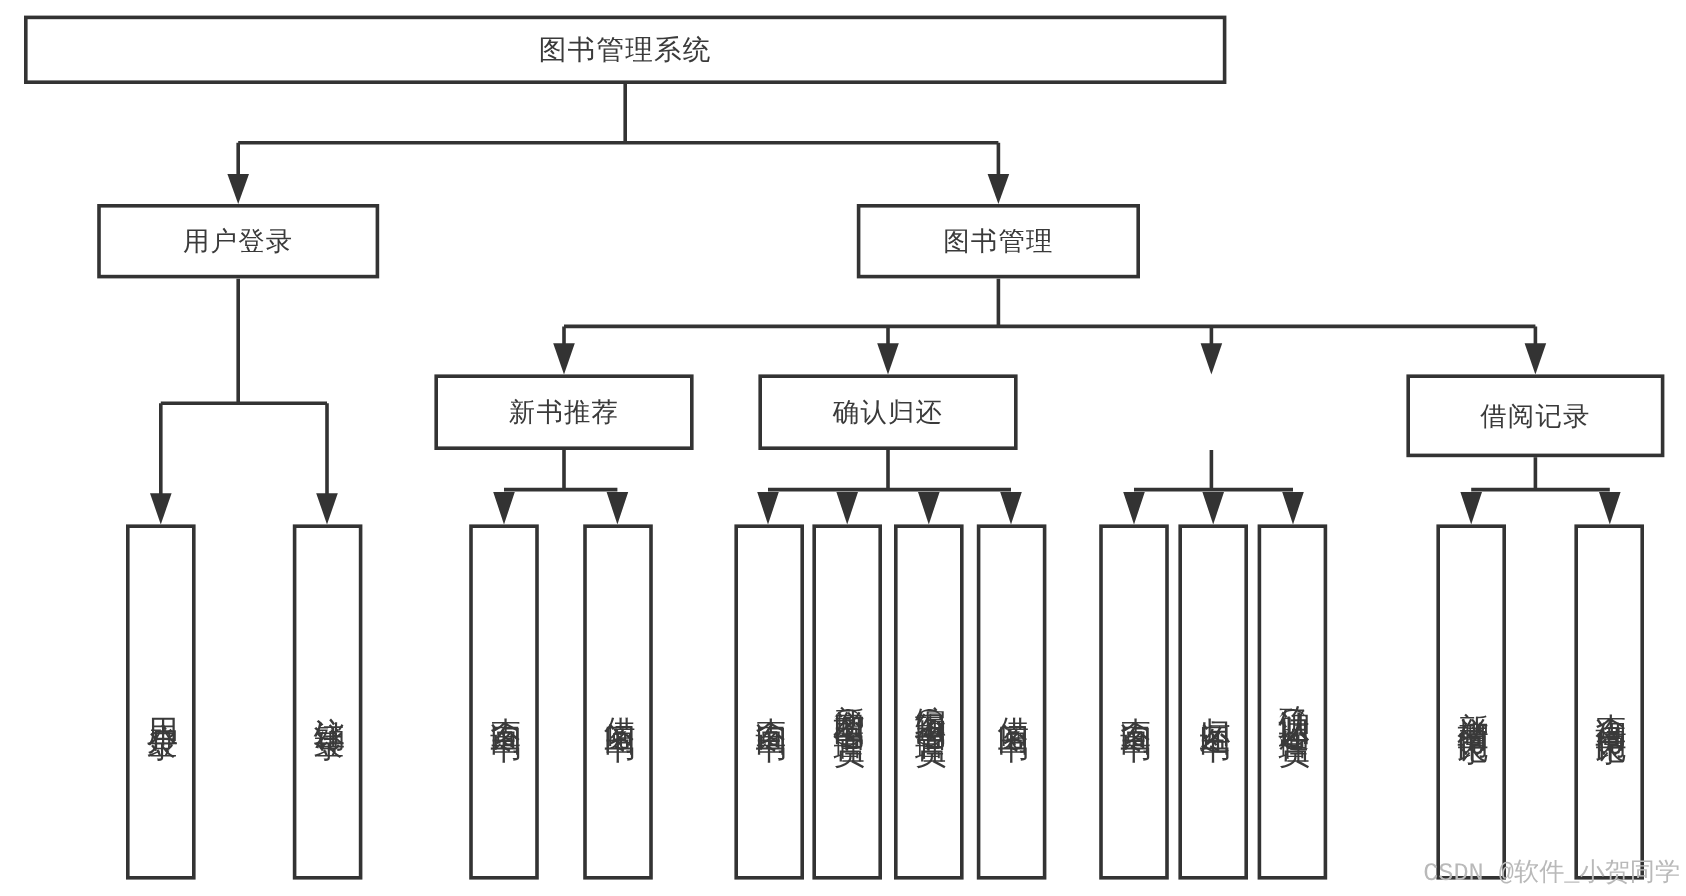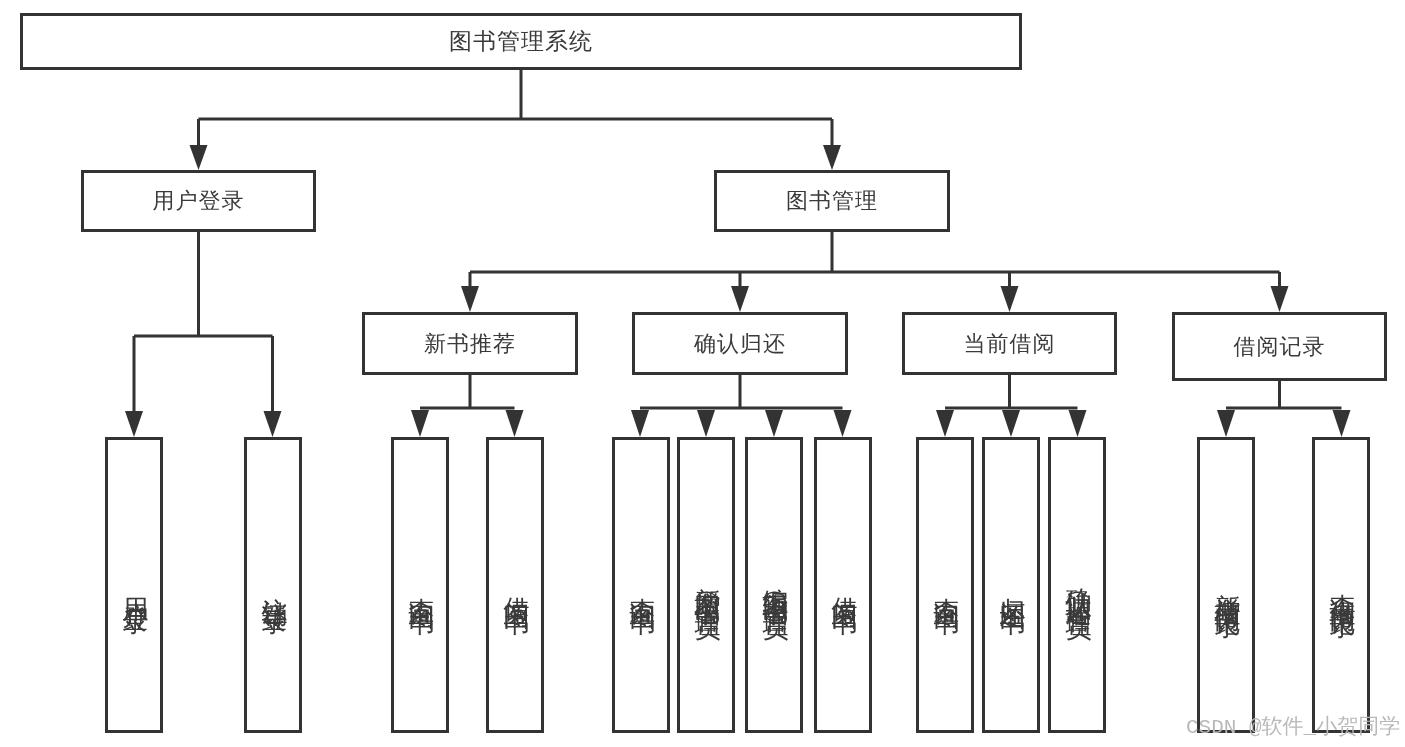--- a/index.html
+++ b/index.html
@@ -104,23 +104,20 @@
   <div class="box hbox" style="left:362px;top:312px;width:216px;height:63px">
     <span class="lbl">新书推荐</span>
   </div>
 
   <div class="box hbox" style="left:714px;top:170px;width:236px;height:62px">
     <span class="lbl">图书管理</span>
   </div>
   <div class="box hbox" style="left:632px;top:312px;width:216px;height:63px">
     <span class="lbl">确认归还</span>
   </div>
-  <div class="box hbox" style="left:902px;top:312px;width:215px;height:63px">
-    <span class="lbl">当前借阅</span>
-  </div>
   <div class="box hbox" style="left:1172px;top:312px;width:215px;height:69px">
     <span class="lbl">借阅记录</span>
   </div>
 
   <div class="box vbox" style="left:105px">
     <span class="lbl">用户登录</span>
   </div>
   <div class="box vbox" style="left:244px">
     <span class="lbl">注销登录</span>
   </div>

